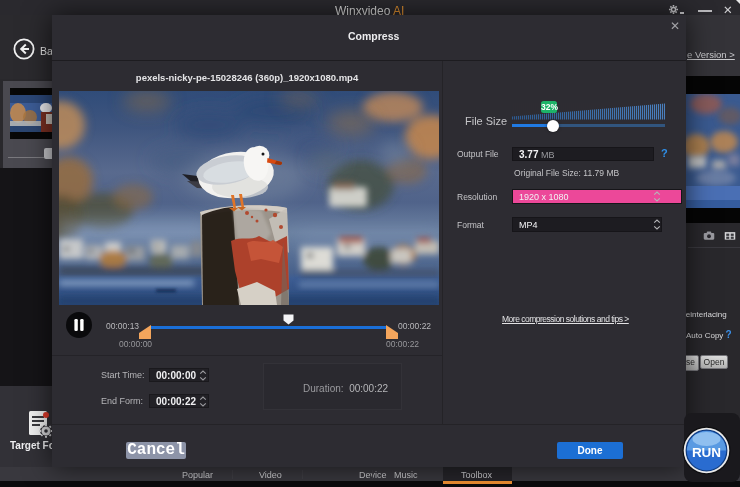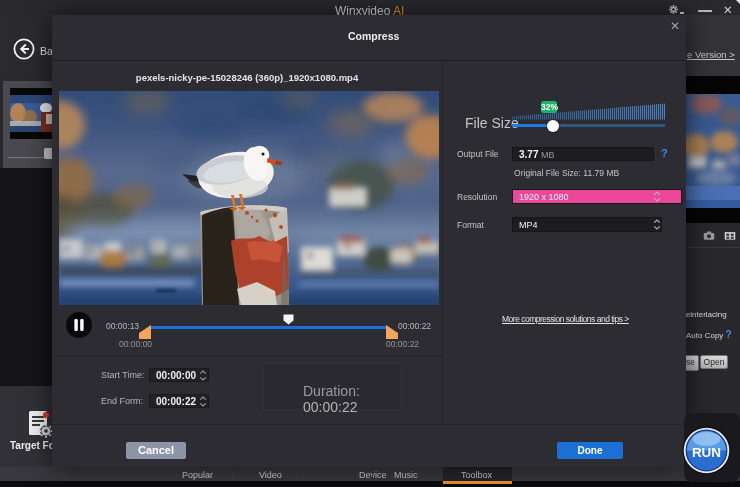--- a/index.html
+++ b/index.html
@@ -308,27 +308,27 @@
       </svg>
   </div>
   <div class="abs" style="left:101px;top:396px;color:#b5b5b8;font-size:9px;">End Form:</div>
   <div class="abs" style="left:149px;top:394px;width:60px;height:14px;background:#222126;border:1px solid #1a191d;">
     <span class="abs" style="left:6px;top:1px;color:#f0f0f2;font-size:10px;font-weight:bold;">00:00:22</span>
     <svg class="abs" style="left:49px;top:1px;" width="8" height="11" viewBox="0 0 8 11">
         <path d="M1.2 3.6 L4 1 L6.8 3.6 M1.2 7.4 L4 10 L6.8 7.4" fill="none" stroke="#9a9a9e" stroke-width="1.1"></path>
       </svg>
   </div>
   <div class="abs" style="left:263px;top:363px;width:139px;height:47px;background:#2a292f;border:1px solid #333238;">
-    <span class="abs" style="left:27px;top:19px;color:#9a9a9e;font-size:14px;padding-left:12px;">Duration:&nbsp; <span style="color:#b5b5b8;">00:00:22</span></span>
-  </div>
-
-  <div class="abs" style="left:126px;top:441.5px;width:60px;height:17.5px;background:#8d94a8;border-radius:2px;color:#ffffff;font-size:11px;font-weight:bold;text-align:center;line-height:17px;">Cancel</div>
+    <span class="abs" style="left:27px;top:19px;color:#9a9a9e;font-size:10px;padding-left:12px;">Duration:&nbsp; <span style="color:#b5b5b8;">00:00:22</span></span>
+  </div>
+
+  <div class="abs" style="left:126px;top:441.5px;width:60px;height:17.5px;background:#8d94a8;border-radius:2px;color:#ffffff;font-size:16px;font-weight:bold;text-align:center;line-height:17px;font-family:Liberation Mono, monospace;">Cancel</div>
   <div class="abs" style="left:557px;top:441.5px;width:66px;height:17.5px;background:#1c6fd4;border-radius:2px;color:#ffffff;font-size:10px;font-weight:bold;text-align:center;line-height:17px;">Done</div>
 
-  <div class="abs" style="left:457px;top:115px;color:#c5c5c8;font-size:14px;padding-left:8px;">File Size</div>
+  <div class="abs" style="left:457px;top:115px;color:#c5c5c8;font-size:11px;padding-left:8px;">File Size</div>
   <svg class="abs" style="left:512px;top:103px;" width="153" height="17" viewBox="0 0 153 17">
     <defs>
       <linearGradient id="rampg" x1="0" y1="0" x2="1" y2="0">
         <stop offset="0" stop-color="#2d5a91"></stop>
           <stop offset="1" stop-color="#4a80bf"></stop>
       </linearGradient>
       <pattern id="gaps" width="2" height="17" patternUnits="userSpaceOnUse">
         <rect x="1.1" y="0" width="0.9" height="17" fill="#2d2c32"></rect>
       </pattern>
     </defs>

